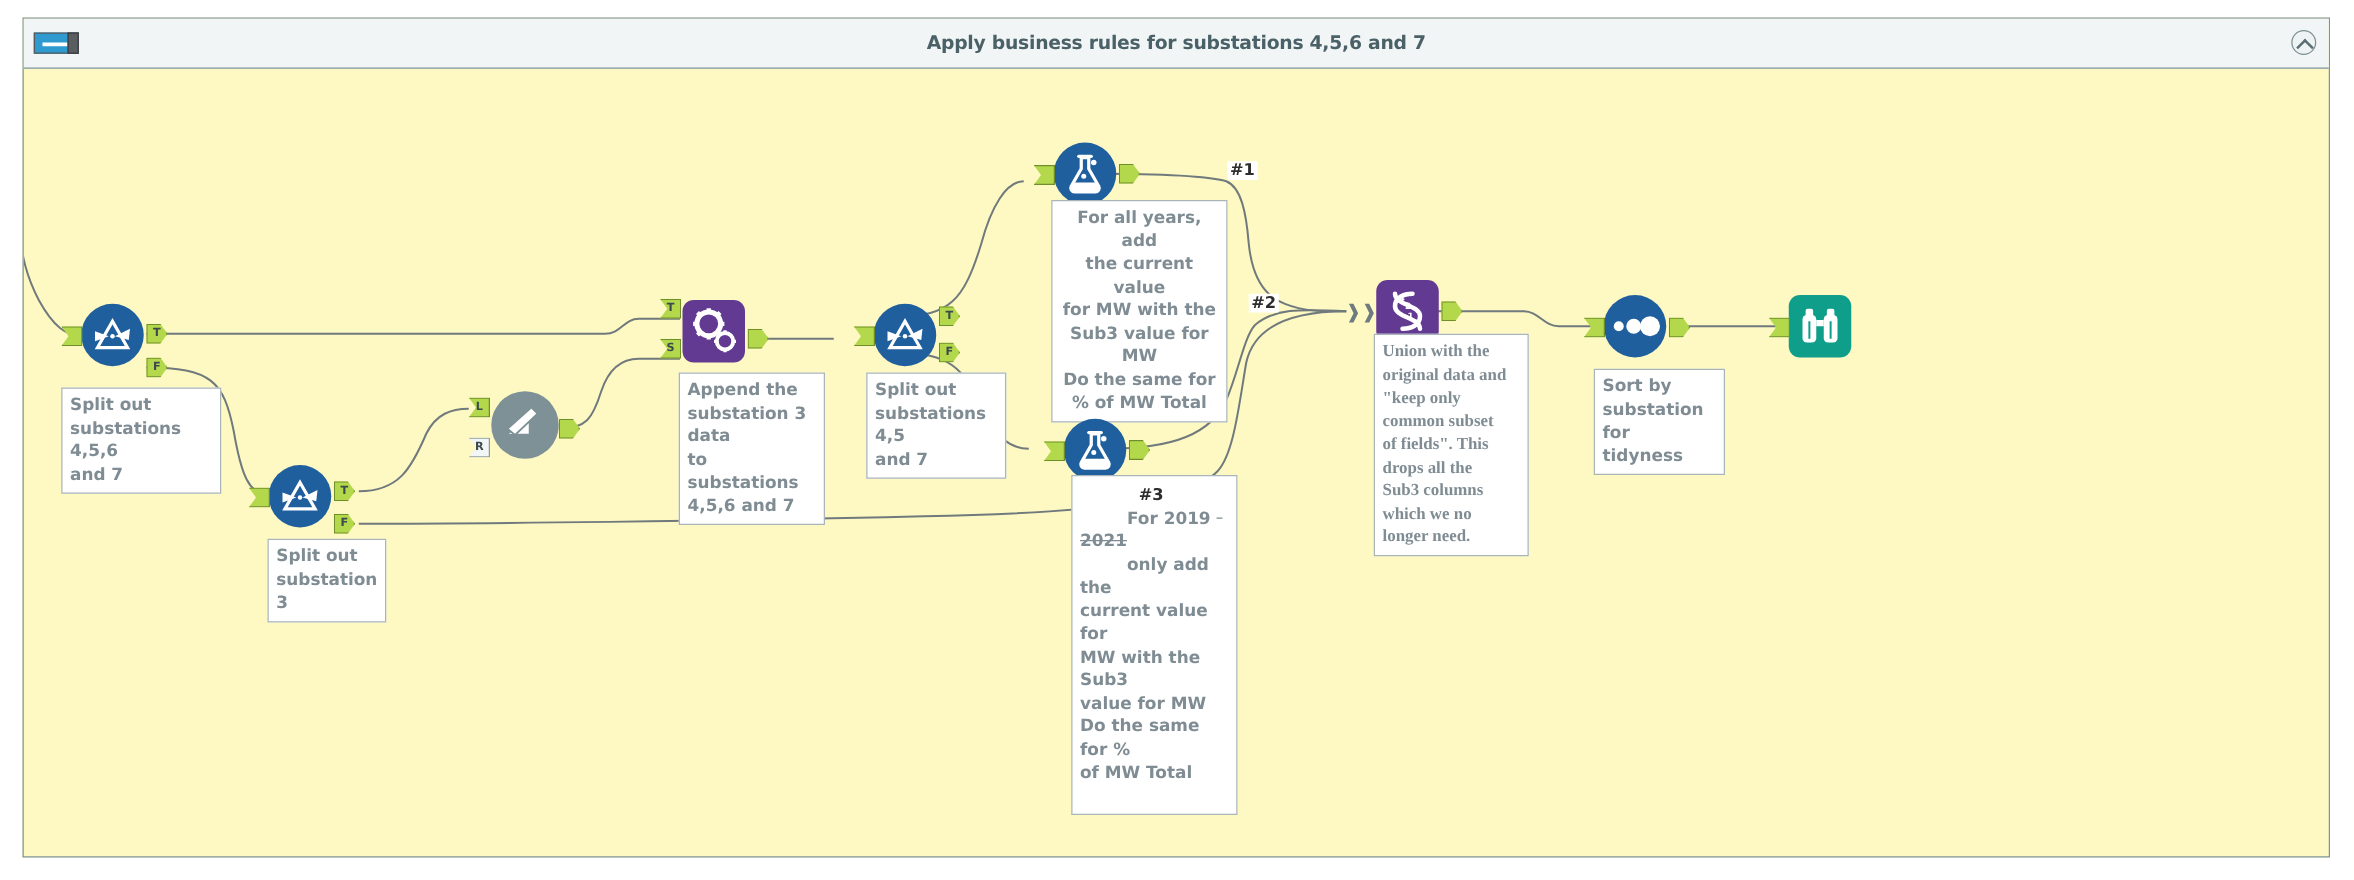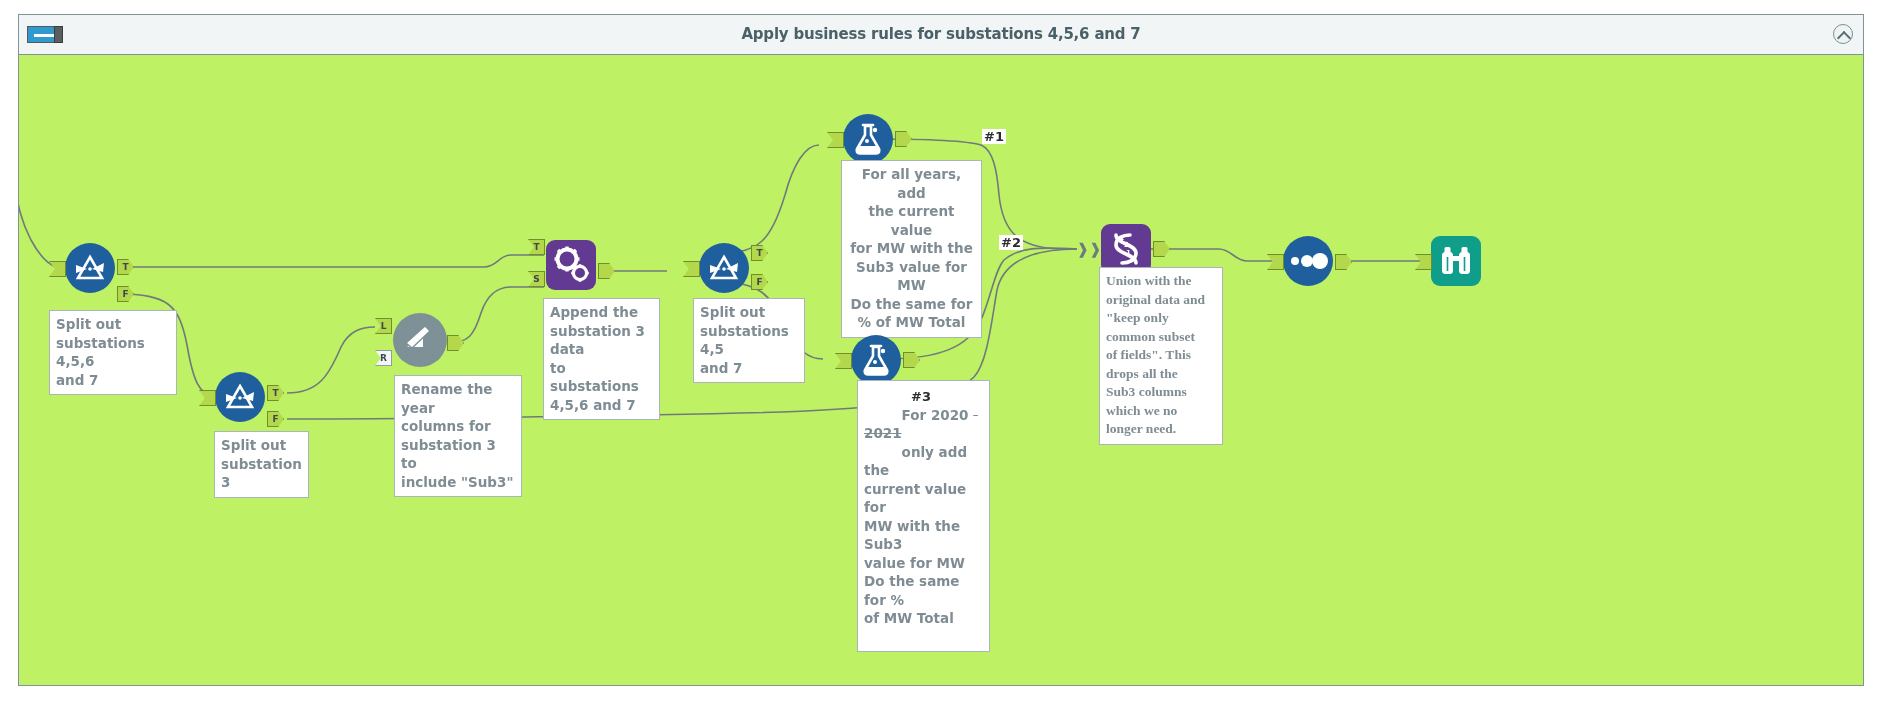--- a/index.html
+++ b/index.html
@@ -3,21 +3,21 @@
 <meta charset="utf-8">
 <style>
   html,body{margin:0;padding:0;background:#ffffff;}
   body{width:1883px;height:704px;font-family:"DejaVu Sans",sans-serif;overflow:hidden;}
 
   #app{position:relative;width:1883px;height:704px;background:#ffffff;}
 
   
   .tool-container{
     position:absolute;left:18px;top:14px;width:1846px;height:672px;
-    background:#bef264;border:1px solid #7e9499;box-sizing:border-box;
+    background:#fef9c3;border:1px solid #7e9499;box-sizing:border-box;
   }
   .tc-header{
     position:relative;height:40px;background:#f1f5f6;
     border-bottom:1px solid #7e9499;box-sizing:border-box;
   }
   .tc-title{
     position:absolute;left:0;right:0;top:10px;text-align:center;
     font-size:15px;font-weight:bold;color:#4b6168;
     font-family:"DejaVu Sans",sans-serif;letter-spacing:-0.2px;
   }
@@ -197,24 +197,20 @@
               </g>
               <path d="M14 34 L30 34 L30 24 Z" fill="#ffffff"></path>
               <path d="M13 30 L32 13 L37 18 L19 35 Z" fill="#ffffff" stroke="#7e9196" stroke-width="1.4"></path>
             </g>
           </svg>
         </div>
         <div class="anchor in" style="left:-18px;top:5px;">L</div>
         <div class="anchor ghost in" style="left:-18px;top:37px;">R</div>
         <div class="anchor out" style="left:54px;top:22px;"></div>
       </div>
-      <div class="annot" style="left:375px;top:320px;width:128px;">Rename the year
-columns for
-substation 3 to
-include "Sub3"</div>
 
       <div class="node" style="left:527px;top:185px;">
         <div class="sq">
           <svg width="38" height="38" viewBox="0 0 38 38" aria-hidden="true">
             <g fill="#ffffff">
               <path d="M16 3 a12 12 0 0 1 0 0 z"></path>
               <circle cx="15" cy="13" r="9.5" fill="none" stroke="#ffffff" stroke-width="4"></circle>
               <g stroke="#ffffff" stroke-width="3.4">
                 <line x1="15" y1="0.5" x2="15" y2="4.5"></line>
                   <line x1="15" y1="21.5" x2="15" y2="25.5"></line>
@@ -292,21 +288,21 @@
             <line x1="13" y1="4" x2="23" y2="4" stroke="#ffffff" stroke-width="2.6" stroke-linecap="round"></line>
             <circle cx="25" cy="9" r="2.2" fill="#ffffff"></circle>
             <circle cx="17" cy="20" r="2.0" fill="#ffffff"></circle>
           </svg>
         </div>
         <div class="anchor in" style="left:-16px;top:18px;"></div>
         <div class="anchor out" style="left:52px;top:17px;"></div>
       </div>
 
       <div class="annot" style="left:838px;top:325px;width:133px;padding-top:6px;">
-        <span>For 2020 </span><span style="text-decoration:line-through;"> 2021</span>
+        <span>For 2019 </span><span style="text-decoration:line-through;"> 2021</span>
         <span>only add the
 current value for
 MW with the Sub3
 value for MW
 Do the same for %
 of MW Total</span>
       </div>
 
       <div class="node" style="left:1082px;top:169px;">
         <div class="sq">
@@ -340,20 +336,23 @@
         <div class="disc">
           <svg width="40" height="24" viewBox="0 0 40 24" aria-hidden="true">
             <circle cx="7" cy="12" r="4" fill="#ffffff"></circle>
             <circle cx="19" cy="12" r="6" fill="#ffffff"></circle>
             <circle cx="32" cy="12" r="8" fill="#ffffff"></circle>
           </svg>
         </div>
         <div class="anchor in" style="left:-16px;top:18px;"></div>
         <div class="anchor out" style="left:52px;top:18px;"></div>
       </div>
+      <div class="annot" style="left:1256px;top:240px;width:105px;">Sort by
+substation for
+tidyness</div>
 
       <div class="node" style="left:1412px;top:181px;">
         <div class="sq teal">
           <svg width="34" height="32" viewBox="0 0 34 32" aria-hidden="true">
             <g fill="#ffffff">
               <rect x="3" y="7" width="11" height="22" rx="3.5"></rect>
               <rect x="20" y="7" width="11" height="22" rx="3.5"></rect>
               <rect x="5.5" y="2" width="6" height="7" rx="1.6"></rect>
               <rect x="22.5" y="2" width="6" height="7" rx="1.6"></rect>
               <rect x="14" y="11" width="6" height="5"></rect>

